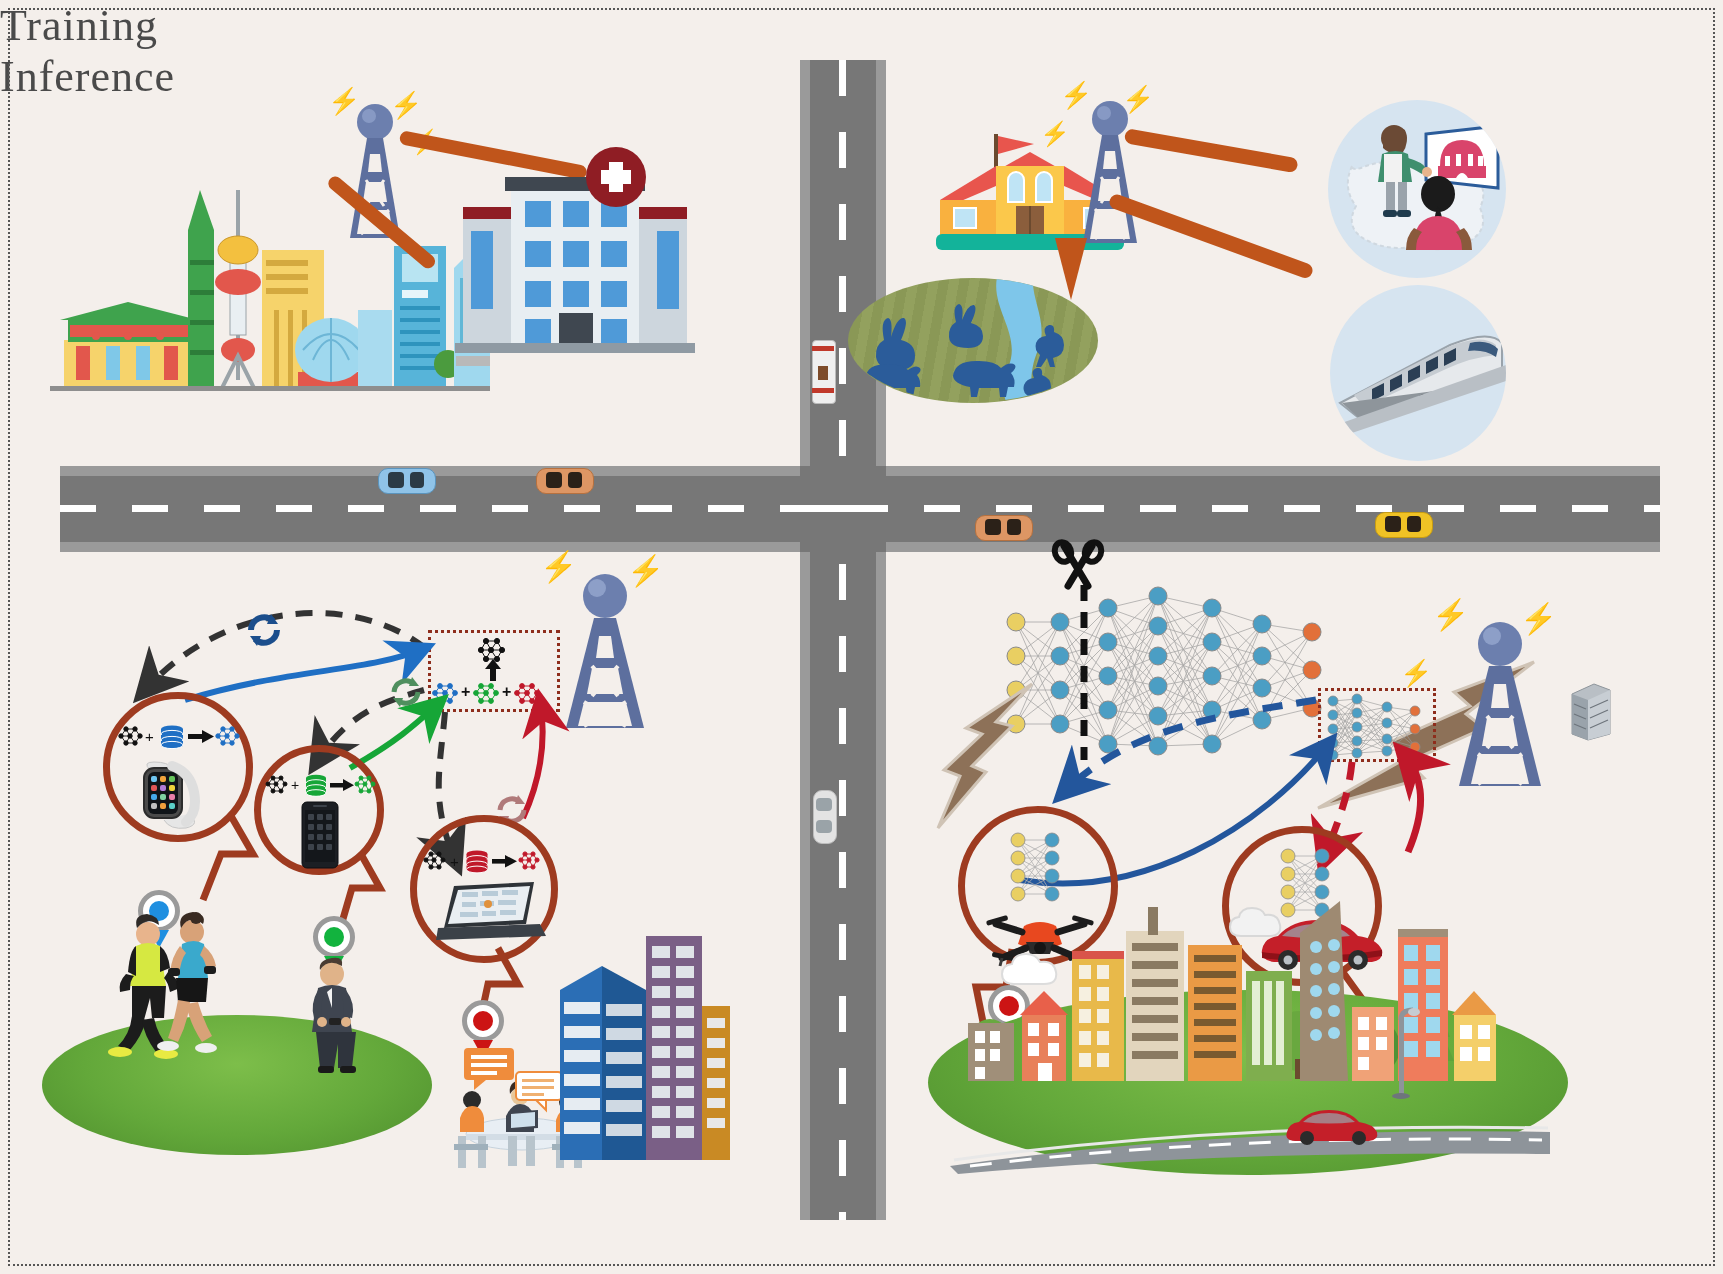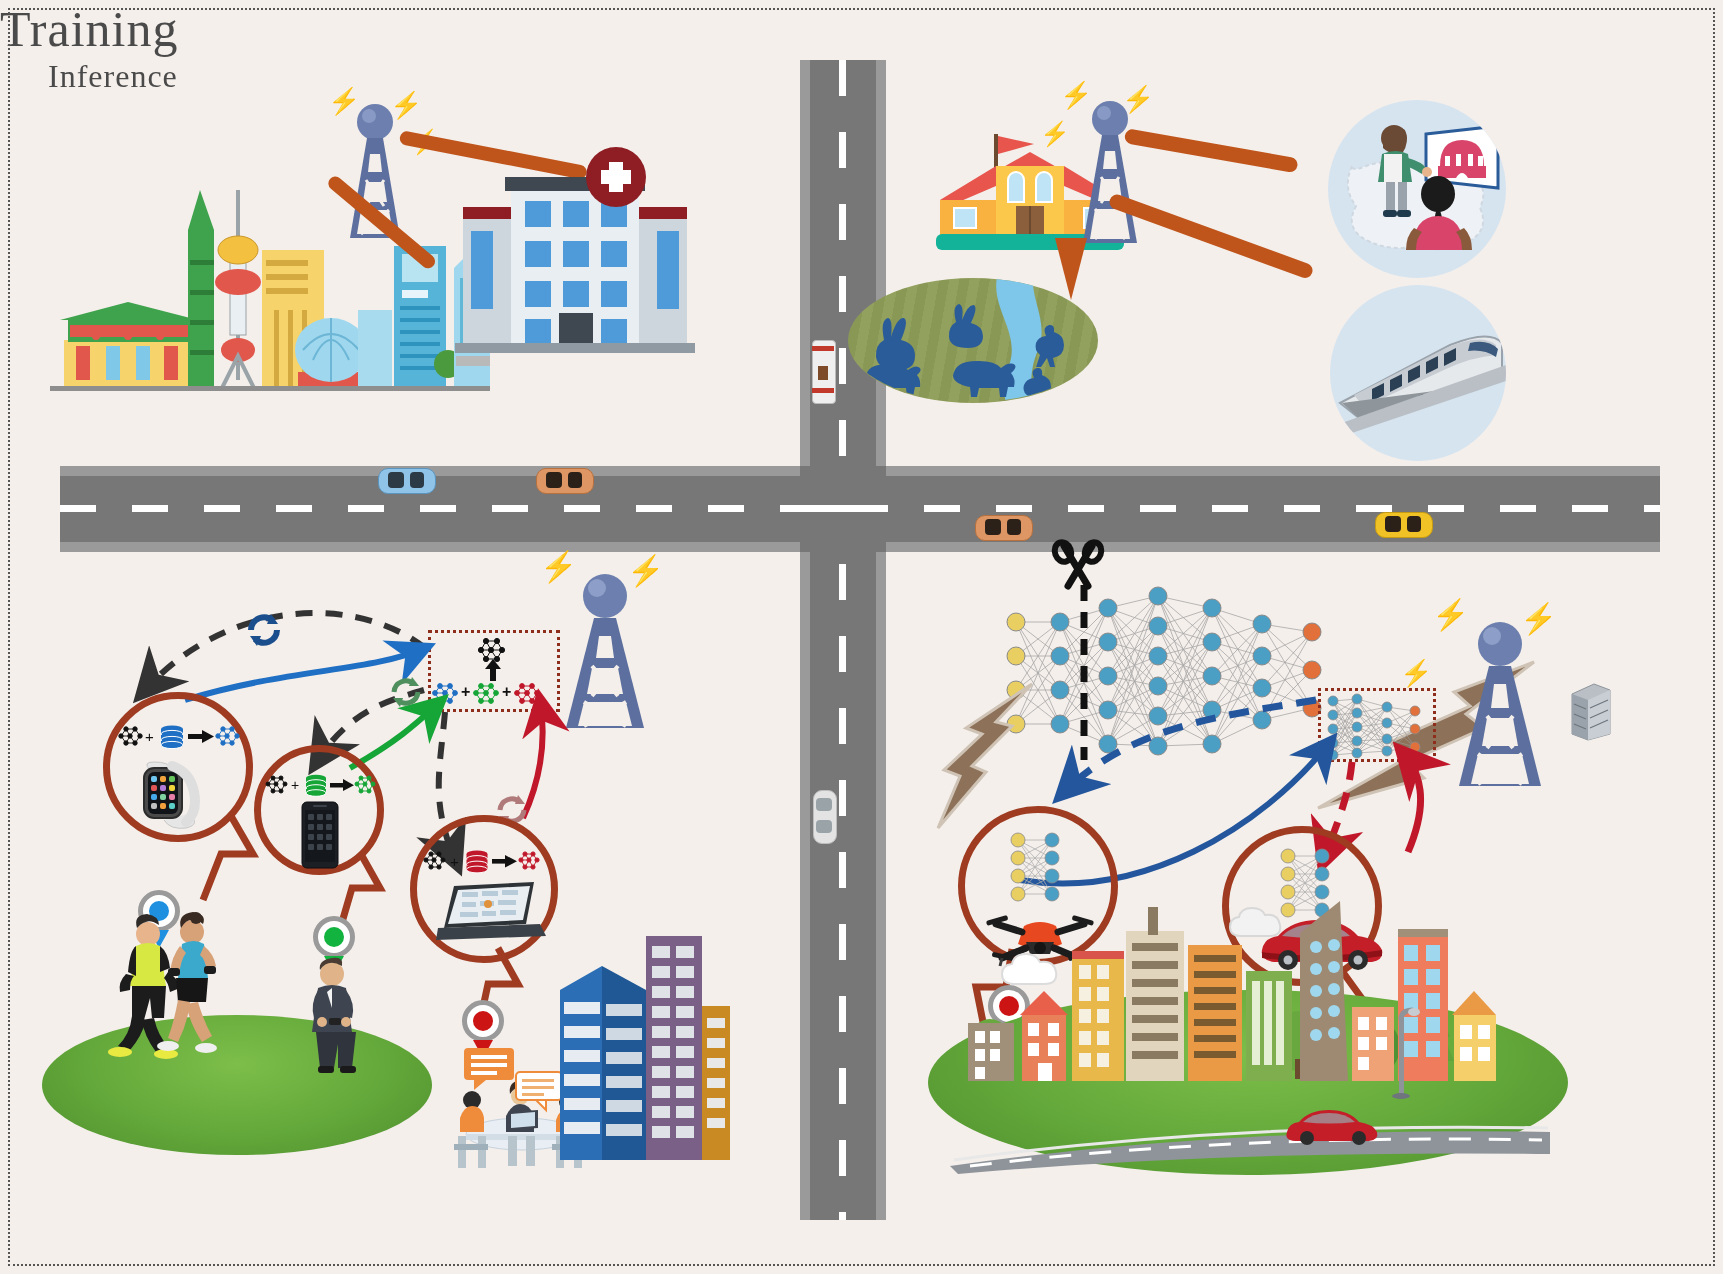--- a/index.html
+++ b/index.html
@@ -341,21 +341,21 @@
         <path d="M12,118 L120,104 L30,134 Z" fill="#8e959b"></path>
         <g fill="#4a4f55">
             <ellipse cx="58" cy="128" rx="9" ry="5"></ellipse>
             <ellipse cx="96" cy="114" rx="9" ry="5"></ellipse>
           </g>
         <path d="M6,140 L176,80 L176,96 L10,152 Z" fill="#b9bfc5"></path>
       </g>
     </svg>
   </div>
 
-  <div class="lbl" style="left:278px;top:558px;font-size:50px;letter-spacing:1px;">Training</div>
+  <div class="lbl" style="left:278px;top:558px;font-size:44px;letter-spacing:1px;">Training</div>
 
   <div class="tower" style="left:530px;top:570px;width:150px;height:160px;">
     <svg width="150" height="160" viewBox="0 0 150 160">
       <circle cx="75" cy="26" r="22" fill="#6c7fae"></circle>
       <circle cx="67" cy="18" r="9" fill="#93a4cd" opacity=".85"></circle>
       <polygon points="64,48 86,48 114,158 36,158" fill="#5d6f9e"></polygon>
       <g fill="#f4efeb">
         <polygon points="69,66 81,66 84,88 66,88"></polygon>
         <polygon points="62,98 88,98 93,124 57,124"></polygon>
         <polygon points="54,132 96,132 102,156 48,156"></polygon>
@@ -902,21 +902,21 @@
             <rect x="147" y="108" width="18" height="10"></rect>
             <rect x="147" y="128" width="18" height="10"></rect>
             <rect x="147" y="148" width="18" height="10"></rect>
             <rect x="147" y="168" width="18" height="10"></rect>
             <rect x="147" y="188" width="18" height="10"></rect>
           </g>
       </g>
     </svg>
   </div>
 
-  <div class="lbl" style="left:1228px;top:570px;font-size:32px;letter-spacing:1px;padding-left:48px;">Inference</div>
+  <div class="lbl" style="left:1228px;top:570px;font-size:44px;letter-spacing:1px;">Inference</div>
 
   <div class="abs" style="left:1052px;top:540px;width:52px;height:60px;">
     <svg width="52" height="60" viewBox="0 0 52 60">
       <g stroke="#111" stroke-width="7" fill="none" stroke-linecap="round">
         <path d="M12,6 L36,46"></path>
           <path d="M40,6 L16,46"></path>
       </g>
       <ellipse cx="11" cy="12" rx="8" ry="10" fill="none" stroke="#111" stroke-width="6" transform="rotate(-20 11 12)"></ellipse>
       <ellipse cx="41" cy="12" rx="8" ry="10" fill="none" stroke="#111" stroke-width="6" transform="rotate(20 41 12)"></ellipse>
     </svg>

